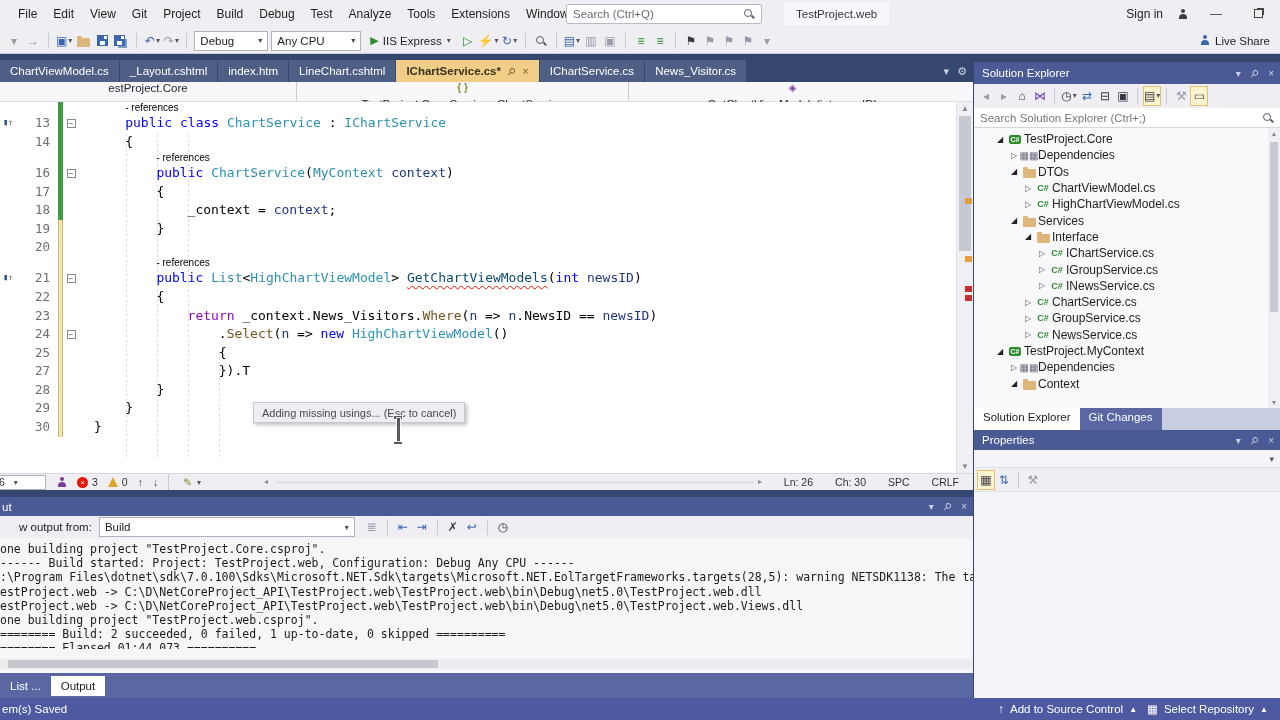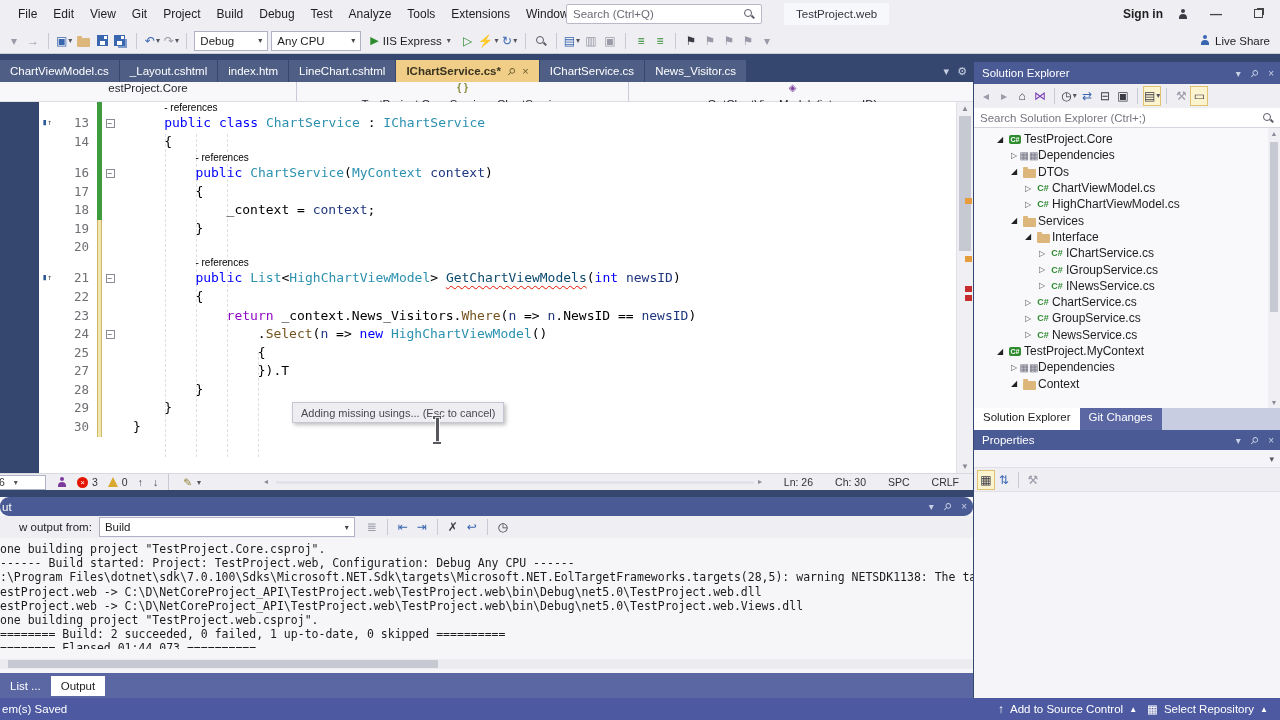--- a/index.html
+++ b/index.html
@@ -7,21 +7,21 @@
   body { font-family:"Liberation Sans", sans-serif; font-size:12px; color:#1e1e1e; }
   #app { position:relative; width:1280px; height:720px; background:#35466F; }
 
   
   #titlebar { position:absolute; left:0; top:0; width:1280px; height:28px; background:#EEEEF3; display:flex; align-items:center; }
   .menu { display:flex; margin-left:10px; }
   .menu-item { padding:4px 8px; color:#1e1e1e; cursor:default; }
   .searchbox { position:absolute; left:566px; top:4px; width:196px; height:20px; background:#fff; border:1px solid #B8BAC9; border-radius:2px; display:flex; align-items:center; padding:0 6px; color:#6b6b76; font-size:11.5px; }
   .searchbox .grow { flex:1; }
   .proj-chip { position:absolute; left:784px; top:3px; height:22px; padding:0 12px; background:#F7F8FC; display:flex; align-items:center; font-size:11.5px; color:#33333d; }
-  .tb-right { position:absolute; right:8px; top:0; height:28px; display:flex; align-items:center; gap:14px;font-weight:bold; }
+  .tb-right { position:absolute; right:8px; top:0; height:28px; display:flex; align-items:center; gap:14px; }
   .winbtn { width:28px; text-align:center; color:#444; font-size:12px; }
   .restore-box { display:inline-block; width:9px; height:9px; border:1px solid #444; box-shadow:2px -2px 0 -1px #444; }
 
   
   .ic { display:inline-flex; align-items:center; justify-content:center; min-width:16px; height:18px; font-size:12px; line-height:1; color:#49495a; }
   .ic.blue{color:#3A66B0} .ic.dim{color:#9a9aa8} .ic.green{color:#2E8B2E} .ic.dark{color:#3b3b46} .ic.purple{color:#7B3DB8}
   .ic.hl { background:#FCF3CF; outline:1px solid #E0C371; }
   .sep { width:1px; height:16px; background:#C9C9D4; margin:0 4px; }
   .chev-mini { font-size:8px; color:#55555f; margin-left:1px; }
   .mag { position:relative; width:12px; height:12px; display:inline-block; }
@@ -53,21 +53,21 @@
   .tab.active { background:#F0CE88; color:#3a3320; font-weight:bold; gap:7px; }
   .tab .pin { font-size:10px; font-weight:normal; transform:rotate(45deg); color:#6b5a2a; }
   .tab .x { font-size:11px; font-weight:normal; color:#6b5a2a; }
   .strip-icons { position:absolute; right:6px; bottom:4px; display:flex; gap:8px; color:#C7CFE3; font-size:11px; }
   .breadcrumb { height:20px; background:#F8F8FB; border-bottom:1px solid #DDDDE6; display:flex; }
   .bc-combo { height:100%; border-right:1px solid #C9CBDB; background:#F8F8FB; display:flex; align-items:center; font-size:11.5px; padding:0 4px; gap:5px; color:#24242c;flex-direction:column; }
   .bc-combo .arrow { margin-left:auto; font-size:8px; color:#44444e; }
   .bc-ns { color:#8a8a3a; font-size:10px; font-weight:bold; }
   .bc-cube { color:#7A3E9D; font-size:10px; }
 
-  .editor { position:relative; height:371px; background:#fff; overflow:hidden;margin-left:39px; }
+  .editor { position:relative; height:371px; background:#fff; overflow:hidden; }
   .guides { position:absolute; top:32px; bottom:16px; width:0; border-left:1px dashed #DEDEE4; z-index:0; }
   .code-row { display:flex; align-items:stretch; position:relative; z-index:1; height:18.6px; font-family:"DejaVu Sans Mono","Liberation Mono",monospace; font-size:13px; line-height:18.6px; white-space:pre; }
   .code-row.lens { height:12.4px; font-family:"Liberation Sans",sans-serif; font-size:10px; line-height:12.4px; color:#8a8a92; }
   .gut-ic { width:16px; flex:none; font-size:9px; line-height:17px; color:#2B5797; text-align:center; }
   .gut-ic b { color:#555; font-weight:normal; font-size:8px; }
   .num { width:34px; flex:none; text-align:right; color:#6E6E73; font-size:12.5px; }
   .selm { width:8px; flex:none; }
   .chbar { width:5px; flex:none; }
   .chbar.g { background:#3E9B3E; }
   .chbar.y { background:#F2E6AE; border-left:1px solid #CDB96A; border-right:1px solid #CDB96A; }
@@ -94,21 +94,21 @@
   .health .mini-combo { height:15px; border:1px solid #AFB2C4; background:#fff; display:flex; align-items:center; padding:0 4px; gap:4px; margin-left:-6px; width:52px; }
   .err-badge { width:11px; height:11px; border-radius:50%; background:#E51400; color:#fff; font-size:8px; line-height:11px; text-align:center; display:inline-block; }
   .warn-badge { width:0; height:0; border-left:5.5px solid transparent; border-right:5.5px solid transparent; border-bottom:10px solid #D9A82F; display:inline-block; position:relative; }
   .h-item { display:inline-flex; align-items:center; gap:4px; margin-left:10px; }
   .h-sb-arrow { position:absolute; top:3px; font-size:8px; color:#8a8a96; }
   .h-track { position:absolute; left:276px; top:7px; width:478px; height:3px; background:#E2E2EA; }
   .h-right-block { position:absolute; right:14px; display:flex; gap:22px; font-size:10.5px; color:#333; }
 
   
   #output-pane { position:absolute; left:0; top:497px; width:973px; height:176px; background:#F6F6F8; }
-  .out-head { height:19px; background:#4A5A94; color:#fff; font-size:11.5px; display:flex; align-items:center; padding:0 6px 0 2px;border-radius:9px; }
+  .out-head { height:19px; background:#4A5A94; color:#fff; font-size:11.5px; display:flex; align-items:center; padding:0 6px 0 2px; }
   .pane-head-icons { margin-left:auto; display:flex; gap:10px; font-size:10px; color:#C9D1E8; align-items:center; }
   .pane-head-icons .pin { transform:rotate(45deg); }
   .out-tools { height:22px; background:#EEEEF3; display:flex; align-items:center; padding-left:19px; gap:3px; font-size:11.5px; color:#1e1e1e; }
   .out-tools .combo { width:256px; margin-left:4px; }
   .out-log { height:111px; padding-top:4px; font-family:"DejaVu Sans Mono","Liberation Mono",monospace; font-size:11.5px; line-height:14.2px; color:#1b1b1b; white-space:pre; overflow:hidden; }
   .out-hscroll { position:absolute; left:0; bottom:4px; height:10px; width:100%; background:#ECECF0; }
   .out-hscroll .thumb { position:absolute; left:8px; top:1px; height:8px; width:430px; background:#C6C8D2; }
 
   
   #bottom-tabs { position:absolute; left:0; top:673px; width:973px; height:25px; background:#5A67A3; display:flex; align-items:center; padding-left:0; }

